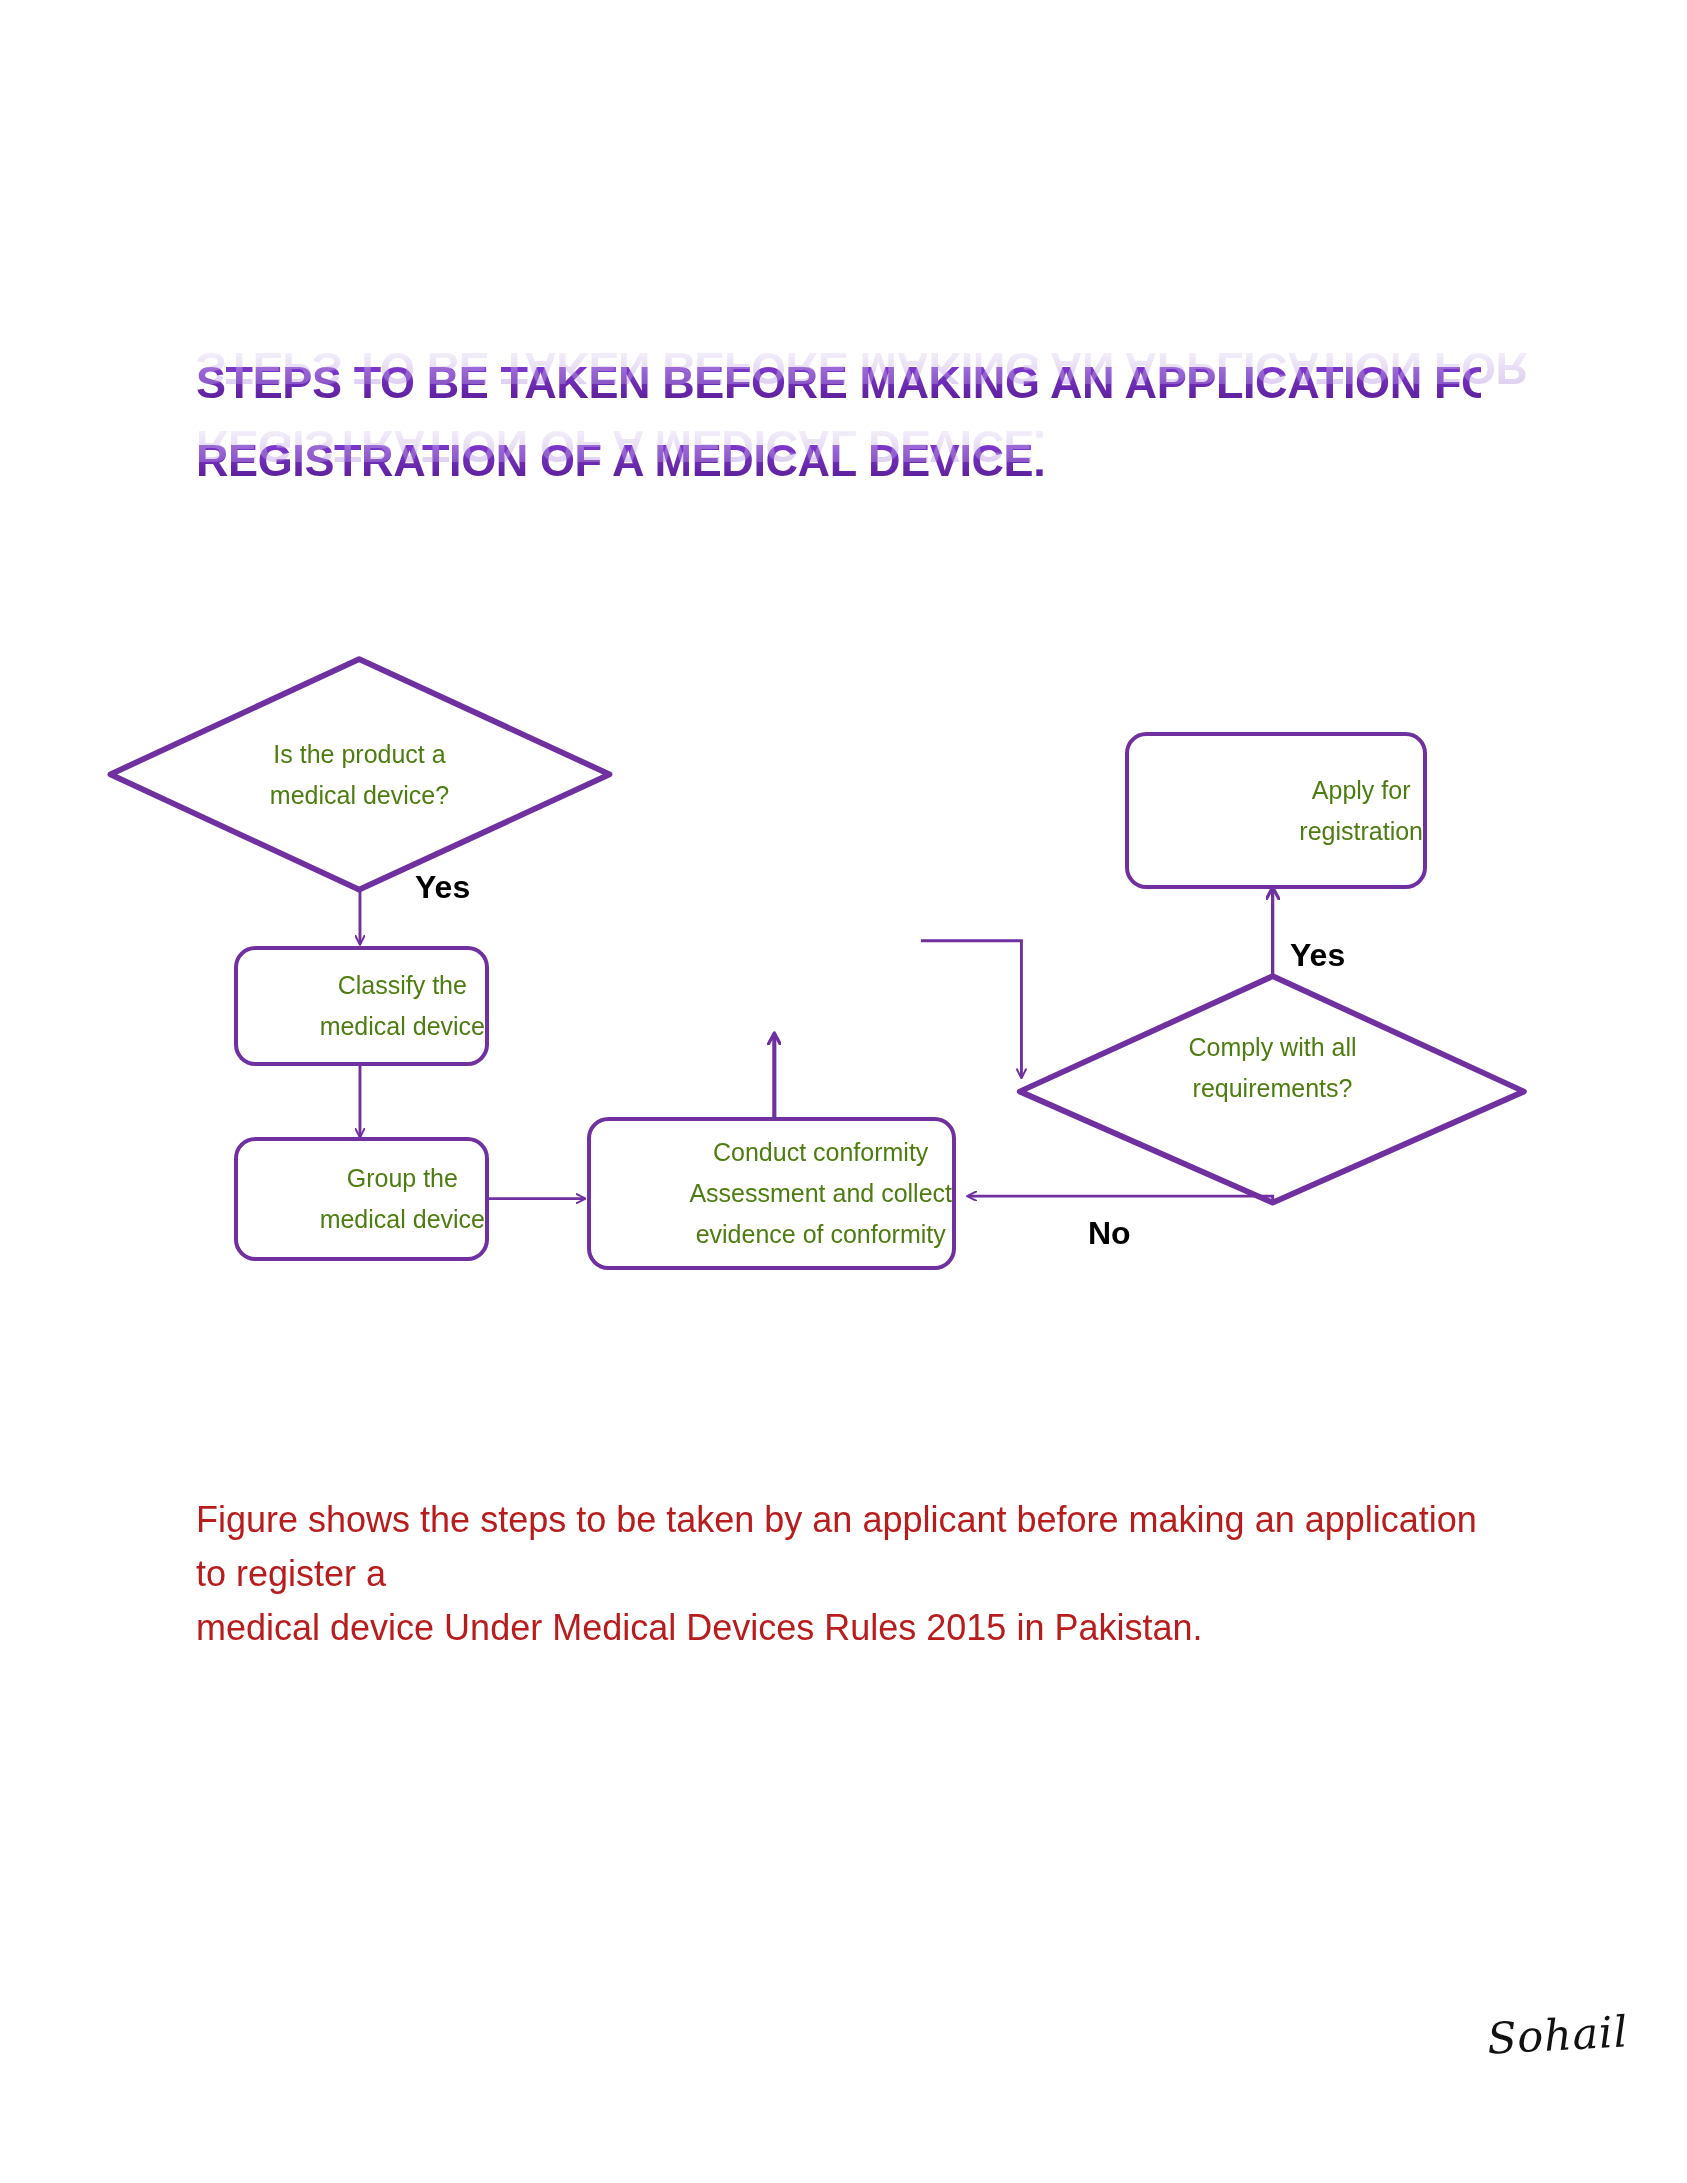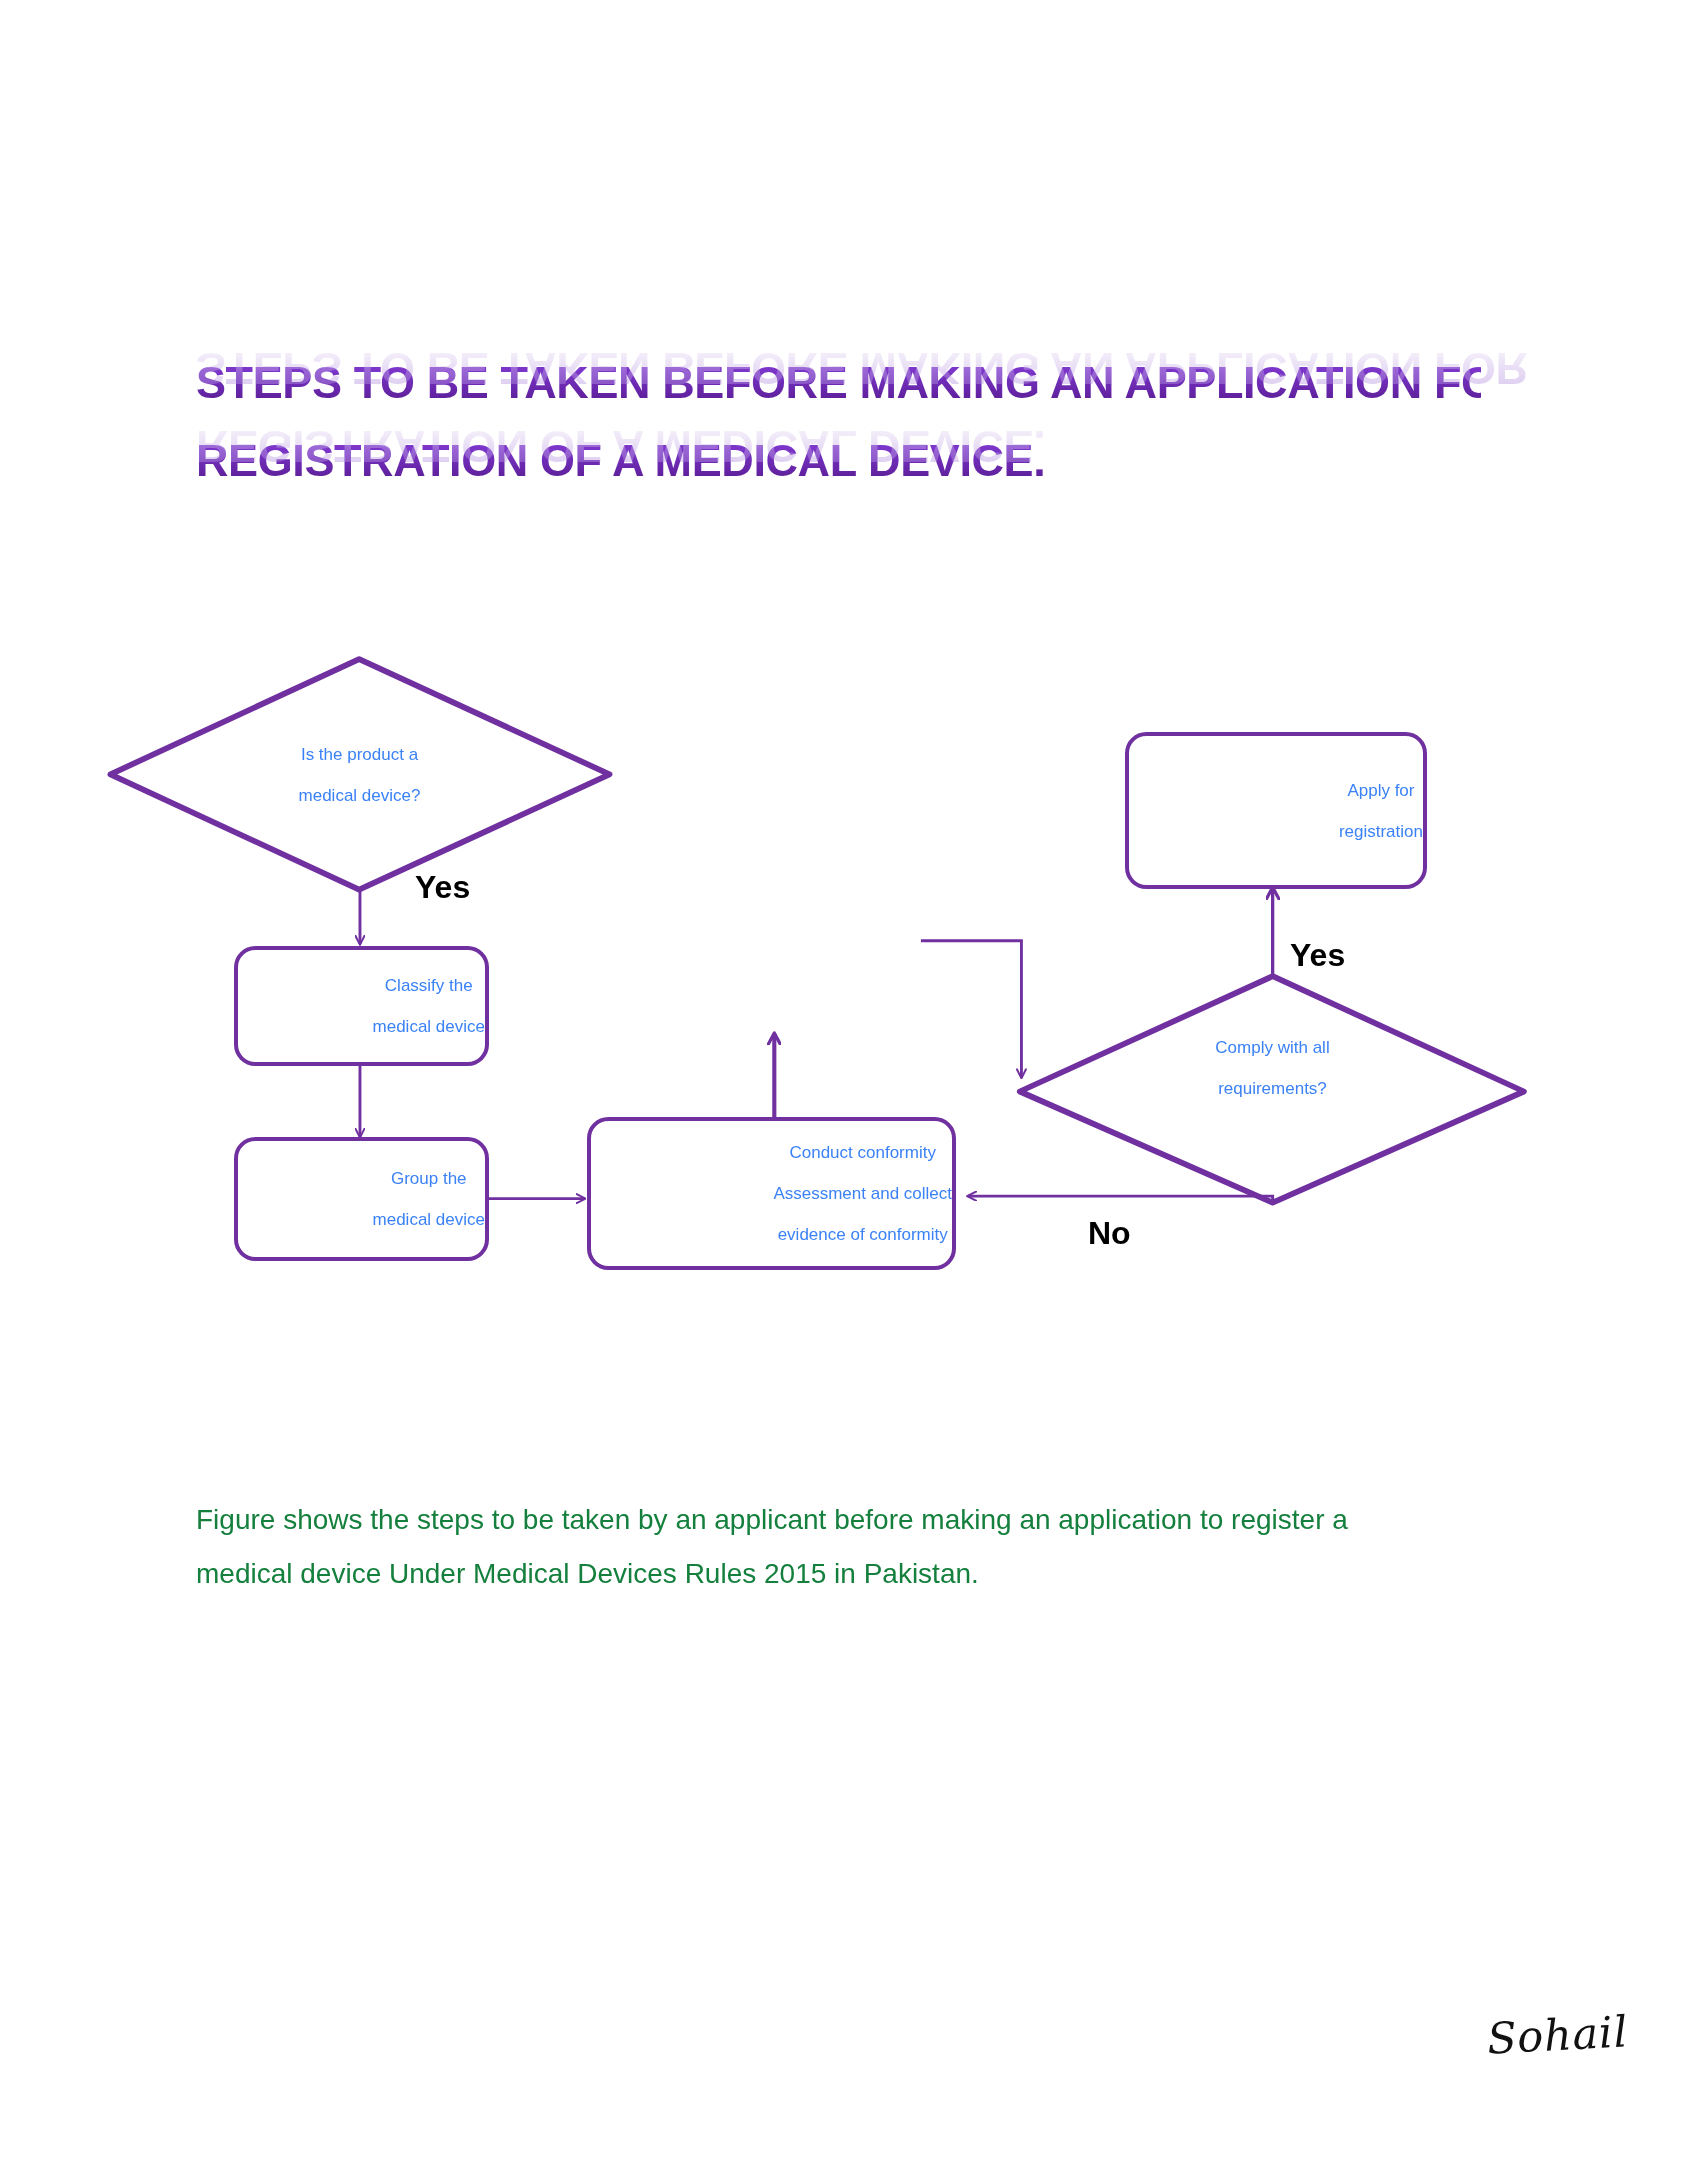--- a/index.html
+++ b/index.html
@@ -69,23 +69,23 @@
     height: 2183px;
   }
 
   .node {
     position: absolute;
     box-sizing: border-box;
     display: flex;
     align-items: center;
     justify-content: center;
     text-align: center;
-    color: #3b82f6;
-    font-family: "Liberation Sans", sans-serif;
-    font-size: 17px;
+    color: #4d7c0f;
+    font-family: "Liberation Sans", sans-serif;
+    font-size: 25px;
     line-height: 41px;
   }
   .node.box {
     border: 4.1px solid #7030A0;
     border-radius: 21.4px;
     background: #ffffff;
     justify-content: flex-end;
   }
   .node.diamond {
     background: transparent;
@@ -101,23 +101,23 @@
     line-height: 28px;
     white-space: nowrap;
   }
 
   
   #caption {
     position: absolute;
     left: 196px;
     top: 1493px;
     width: 1285px;
-    color: #15803d;
-    font-family: "Liberation Sans", sans-serif;
-    font-size: 28px;
+    color: #b91c1c;
+    font-family: "Liberation Sans", sans-serif;
+    font-size: 36px;
     line-height: 54px;
   }
 
   
   #signature {
     position: absolute;
     left: 1487px;
     top: 2010px;
     color: #111111;
     font-family: "DejaVu Serif", serif;

